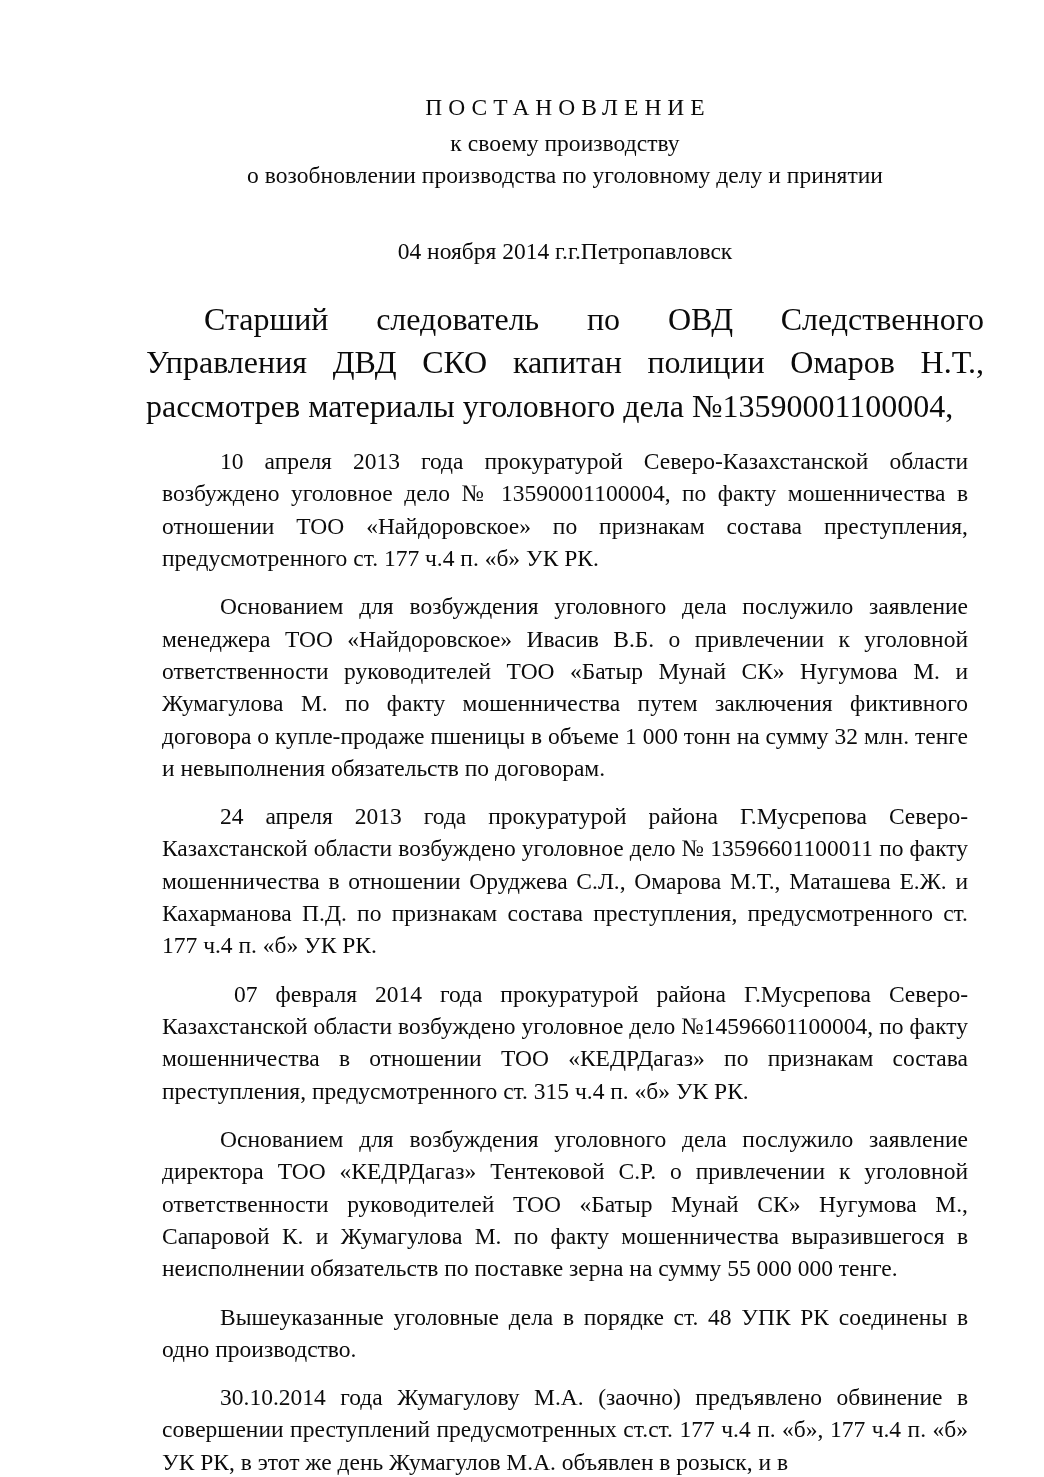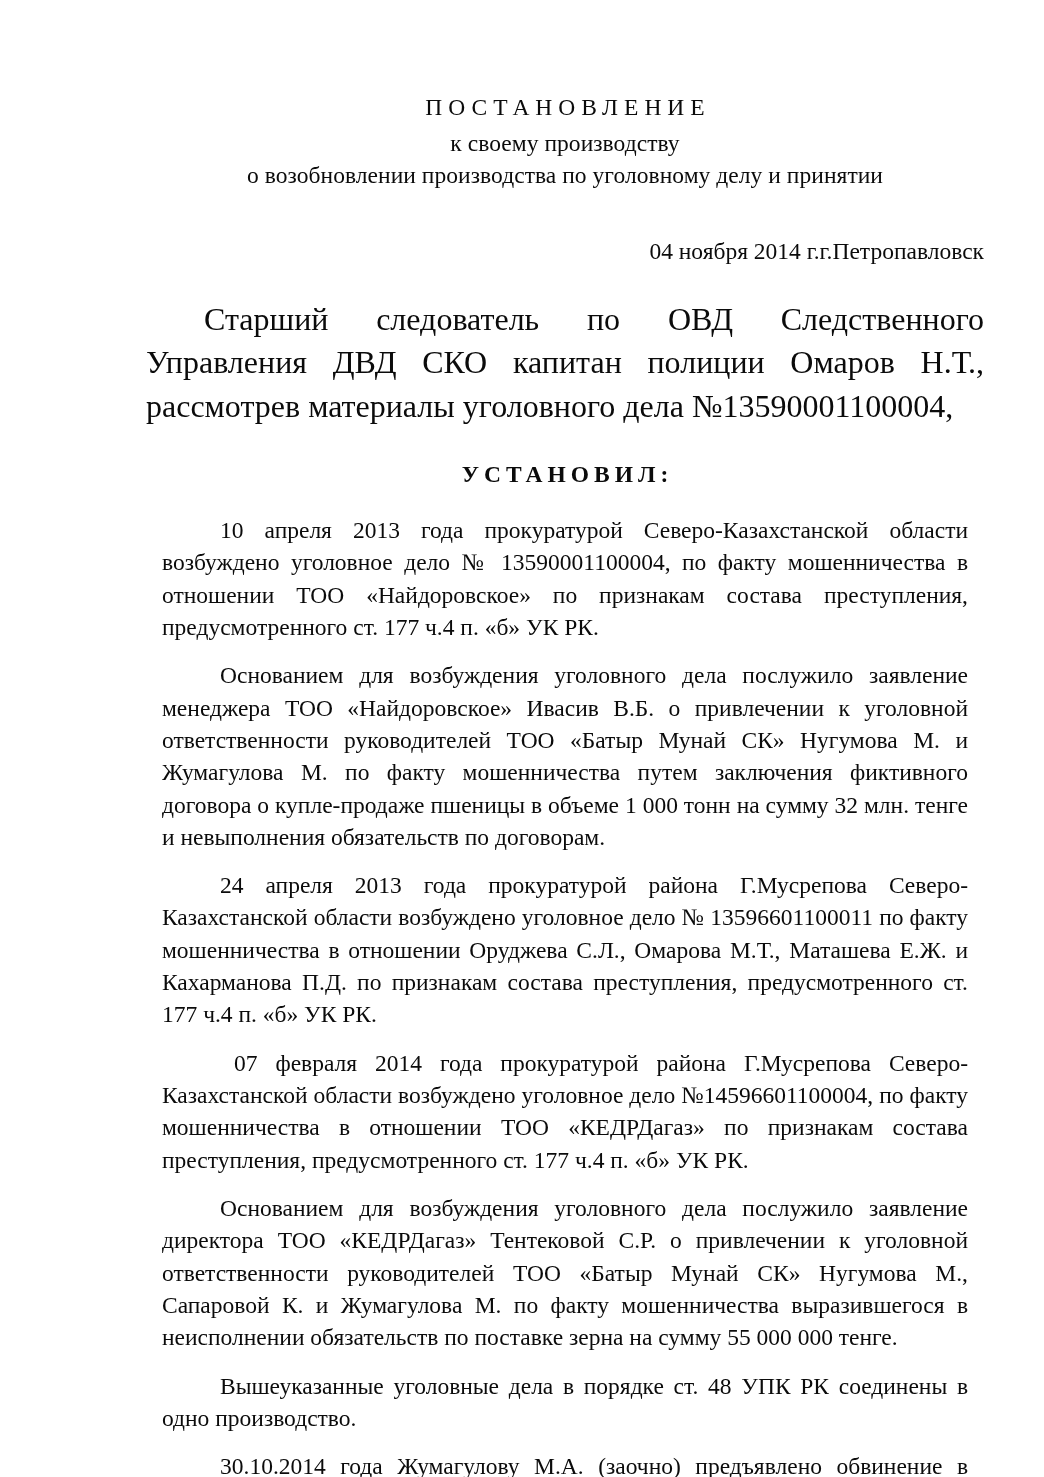--- a/index.html
+++ b/index.html
@@ -48,21 +48,21 @@
     margin-top: 7px;
     letter-spacing: 0.05px;
   }
   .doc-subtitle .ln {
     display: block;
   }
 
   
   .meta-row {
     display: flex;
-    justify-content: flex-end;
+    justify-content: center;
     align-items: baseline;
     margin-top: 46px;
     font-size: 23.5px;
     line-height: 1.2;
     font-family: Liberation Serif, serif;
   }
   .meta-date { white-space: nowrap; }
   .meta-city { white-space: nowrap; }
 
   
@@ -117,26 +117,25 @@
       </div>
     </div>
 
     <div class="meta-row">
       <span class="meta-date">04 ноября 2014 г.</span>
       <span class="meta-city">г.Петропавловск</span>
     </div>
 
     <div class="preamble">Старший следователь по ОВД Следственного Управления ДВД СКО капитан полиции Омаров Н.Т., рассмотрев материалы уголовного дела №13590001100004,</div>
 
-    <div class="ustanovil">УСТАНОВИЛ:</div>
 
     <div class="body-text">
       <p>10 апреля 2013 года прокуратурой Северо-Казахстанской области возбуждено уголовное дело № 13590001100004, по факту мошенничества в отношении ТОО «Найдоровское» по признакам состава преступления, предусмотренного ст. 177 ч.4 п. «б» УК РК.</p>
       <p>Основанием для возбуждения уголовного дела послужило заявление менеджера ТОО «Найдоровское» Ивасив В.Б. о привлечении к уголовной ответственности руководителей ТОО «Батыр Мунай СК» Нугумова М. и Жумагулова М. по факту мошенничества путем заключения фиктивного договора о купле-продаже пшеницы в объеме 1 000 тонн на сумму 32 млн. тенге и невыполнения обязательств по договорам.</p>
       <p>24 апреля 2013 года прокуратурой района Г.Мусрепова Северо-Казахстанской области возбуждено уголовное дело № 13596601100011 по факту мошенничества в отношении Оруджева С.Л., Омарова М.Т., Маташева Е.Ж. и Кахарманова П.Д. по признакам состава преступления, предусмотренного ст. 177 ч.4 п. «б» УК РК.</p>
-      <p class="wide-indent">07 февраля 2014 года прокуратурой района Г.Мусрепова Северо-Казахстанской области возбуждено уголовное дело №14596601100004, по факту мошенничества в отношении ТОО «КЕДРДагаз» по признакам состава преступления, предусмотренного ст. 177 ч.4 п. «б» УК РК.</p>
+      <p class="wide-indent">07 февраля 2014 года прокуратурой района Г.Мусрепова Северо-Казахстанской области возбуждено уголовное дело №14596601100004, по факту мошенничества в отношении ТОО «КЕДРДагаз» по признакам состава преступления, предусмотренного ст. 315 ч.4 п. «б» УК РК.</p>
       <p>Основанием для возбуждения уголовного дела послужило заявление директора  ТОО «КЕДРДагаз» Тентековой С.Р. о привлечении к уголовной ответственности руководителей ТОО «Батыр Мунай СК» Нугумова М., Сапаровой К. и Жумагулова М. по факту мошенничества выразившегося в неисполнении обязательств по поставке зерна на сумму 55 000 000 тенге.</p>
       <p class="last-line-free">Вышеуказанные уголовные дела в порядке ст. 48 УПК РК соединены в одно производство.</p>
       <p>30.10.2014 года Жумагулову М.А. (заочно) предъявлено обвинение в совершении преступлений предусмотренных ст.ст. 177 ч.4 п. «б», 177 ч.4 п. «б» УК РК, в этот же день Жумагулов М.А. объявлен в розыск, и в</p>
     </div>
 
   </div>
 </div>
 
 </body></html>

